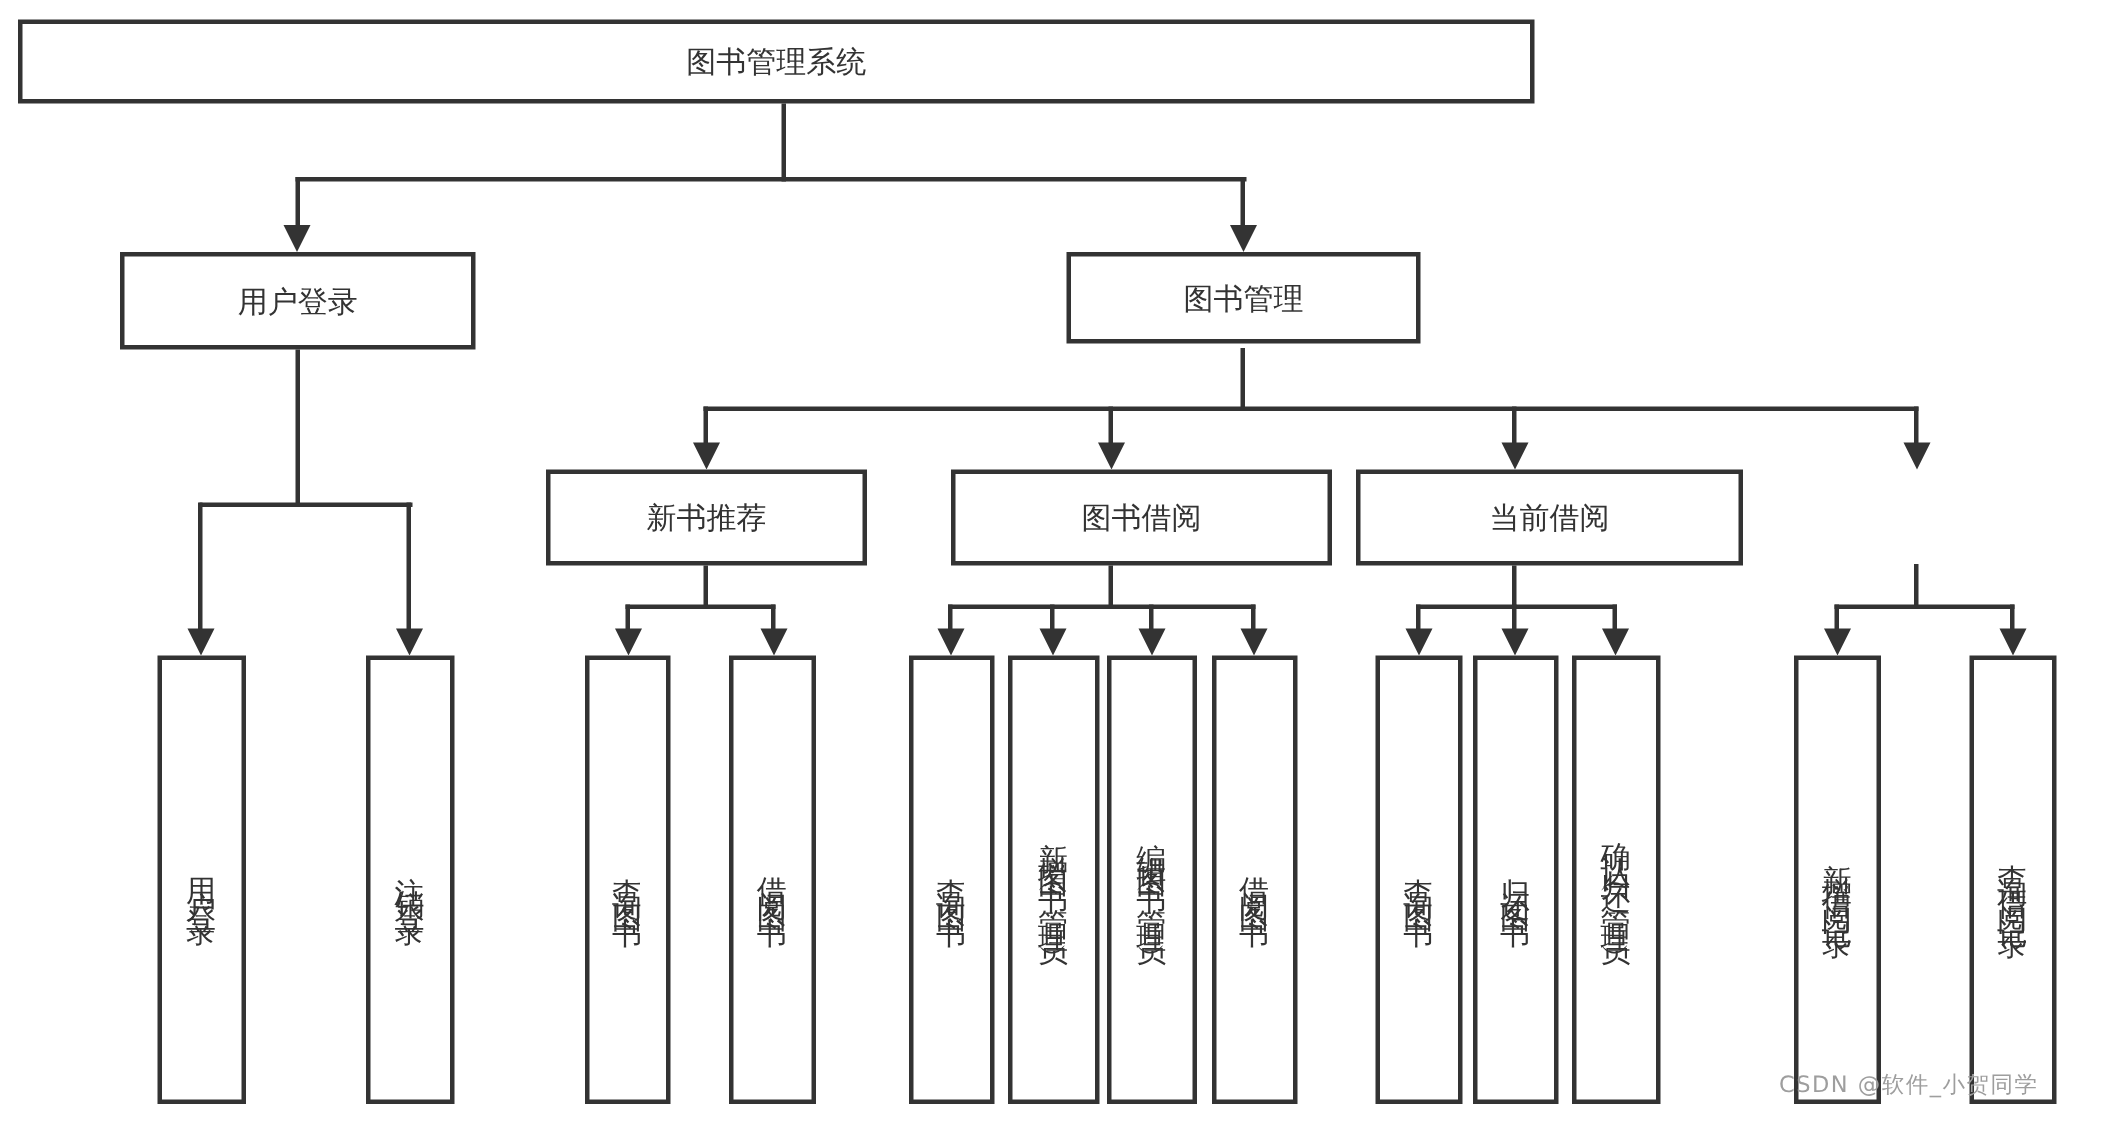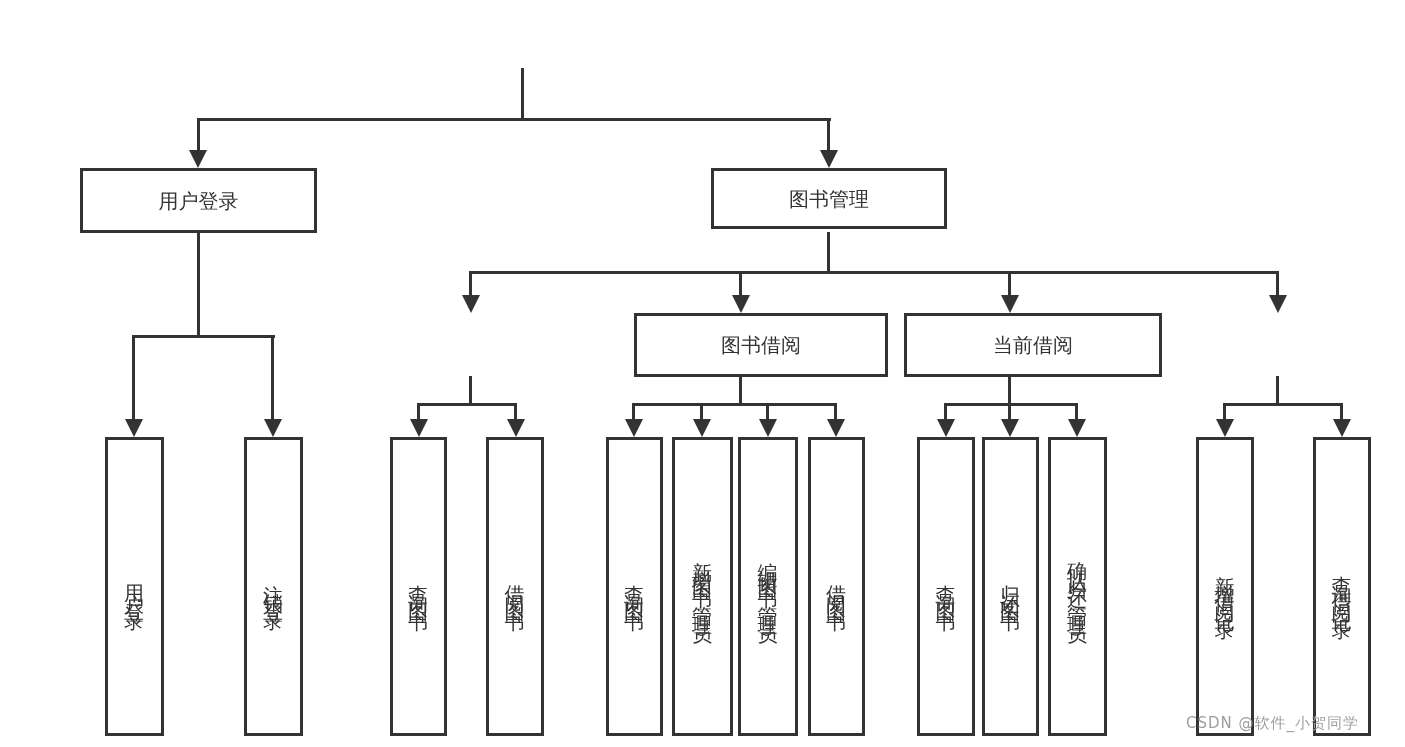--- a/index.html
+++ b/index.html
@@ -123,28 +123,34 @@
   <div class="vline" style="left:1075px;top:403px;height:18px"></div>
   <div class="arrow" style="left:1068px;top:419px"></div>
 
   <div class="vline" style="left:1276px;top:376px;height:30px"></div>
   <div class="hline" style="left:1223px;top:403px;width:120px"></div>
   <div class="vline" style="left:1223px;top:403px;height:18px"></div>
   <div class="arrow" style="left:1216px;top:419px"></div>
   <div class="vline" style="left:1340px;top:403px;height:18px"></div>
   <div class="arrow" style="left:1333px;top:419px"></div>
 
+  <div class="node h" style="left:12px;top:13px;width:1011px;height:56px">
+    <span class="lbl">图书管理系统</span>
+  </div>
 
   <div class="node h" style="left:80px;top:168px;width:237px;height:65px">
     <span class="lbl">用户登录</span>
   </div>
   <div class="node h" style="left:711px;top:168px;width:236px;height:61px">
     <span class="lbl">图书管理</span>
   </div>
 
+  <div class="node h" style="left:364px;top:313px;width:214px;height:64px">
+    <span class="lbl">新书推荐</span>
+  </div>
   <div class="node h" style="left:634px;top:313px;width:254px;height:64px">
     <span class="lbl">图书借阅</span>
   </div>
   <div class="node h" style="left:904px;top:313px;width:258px;height:64px">
     <span class="lbl">当前借阅</span>
   </div>
 
   <div class="node v" style="left:105px;top:437px;width:59px;height:299px">
     <span class="lbl">用户登录</span>
   </div>

